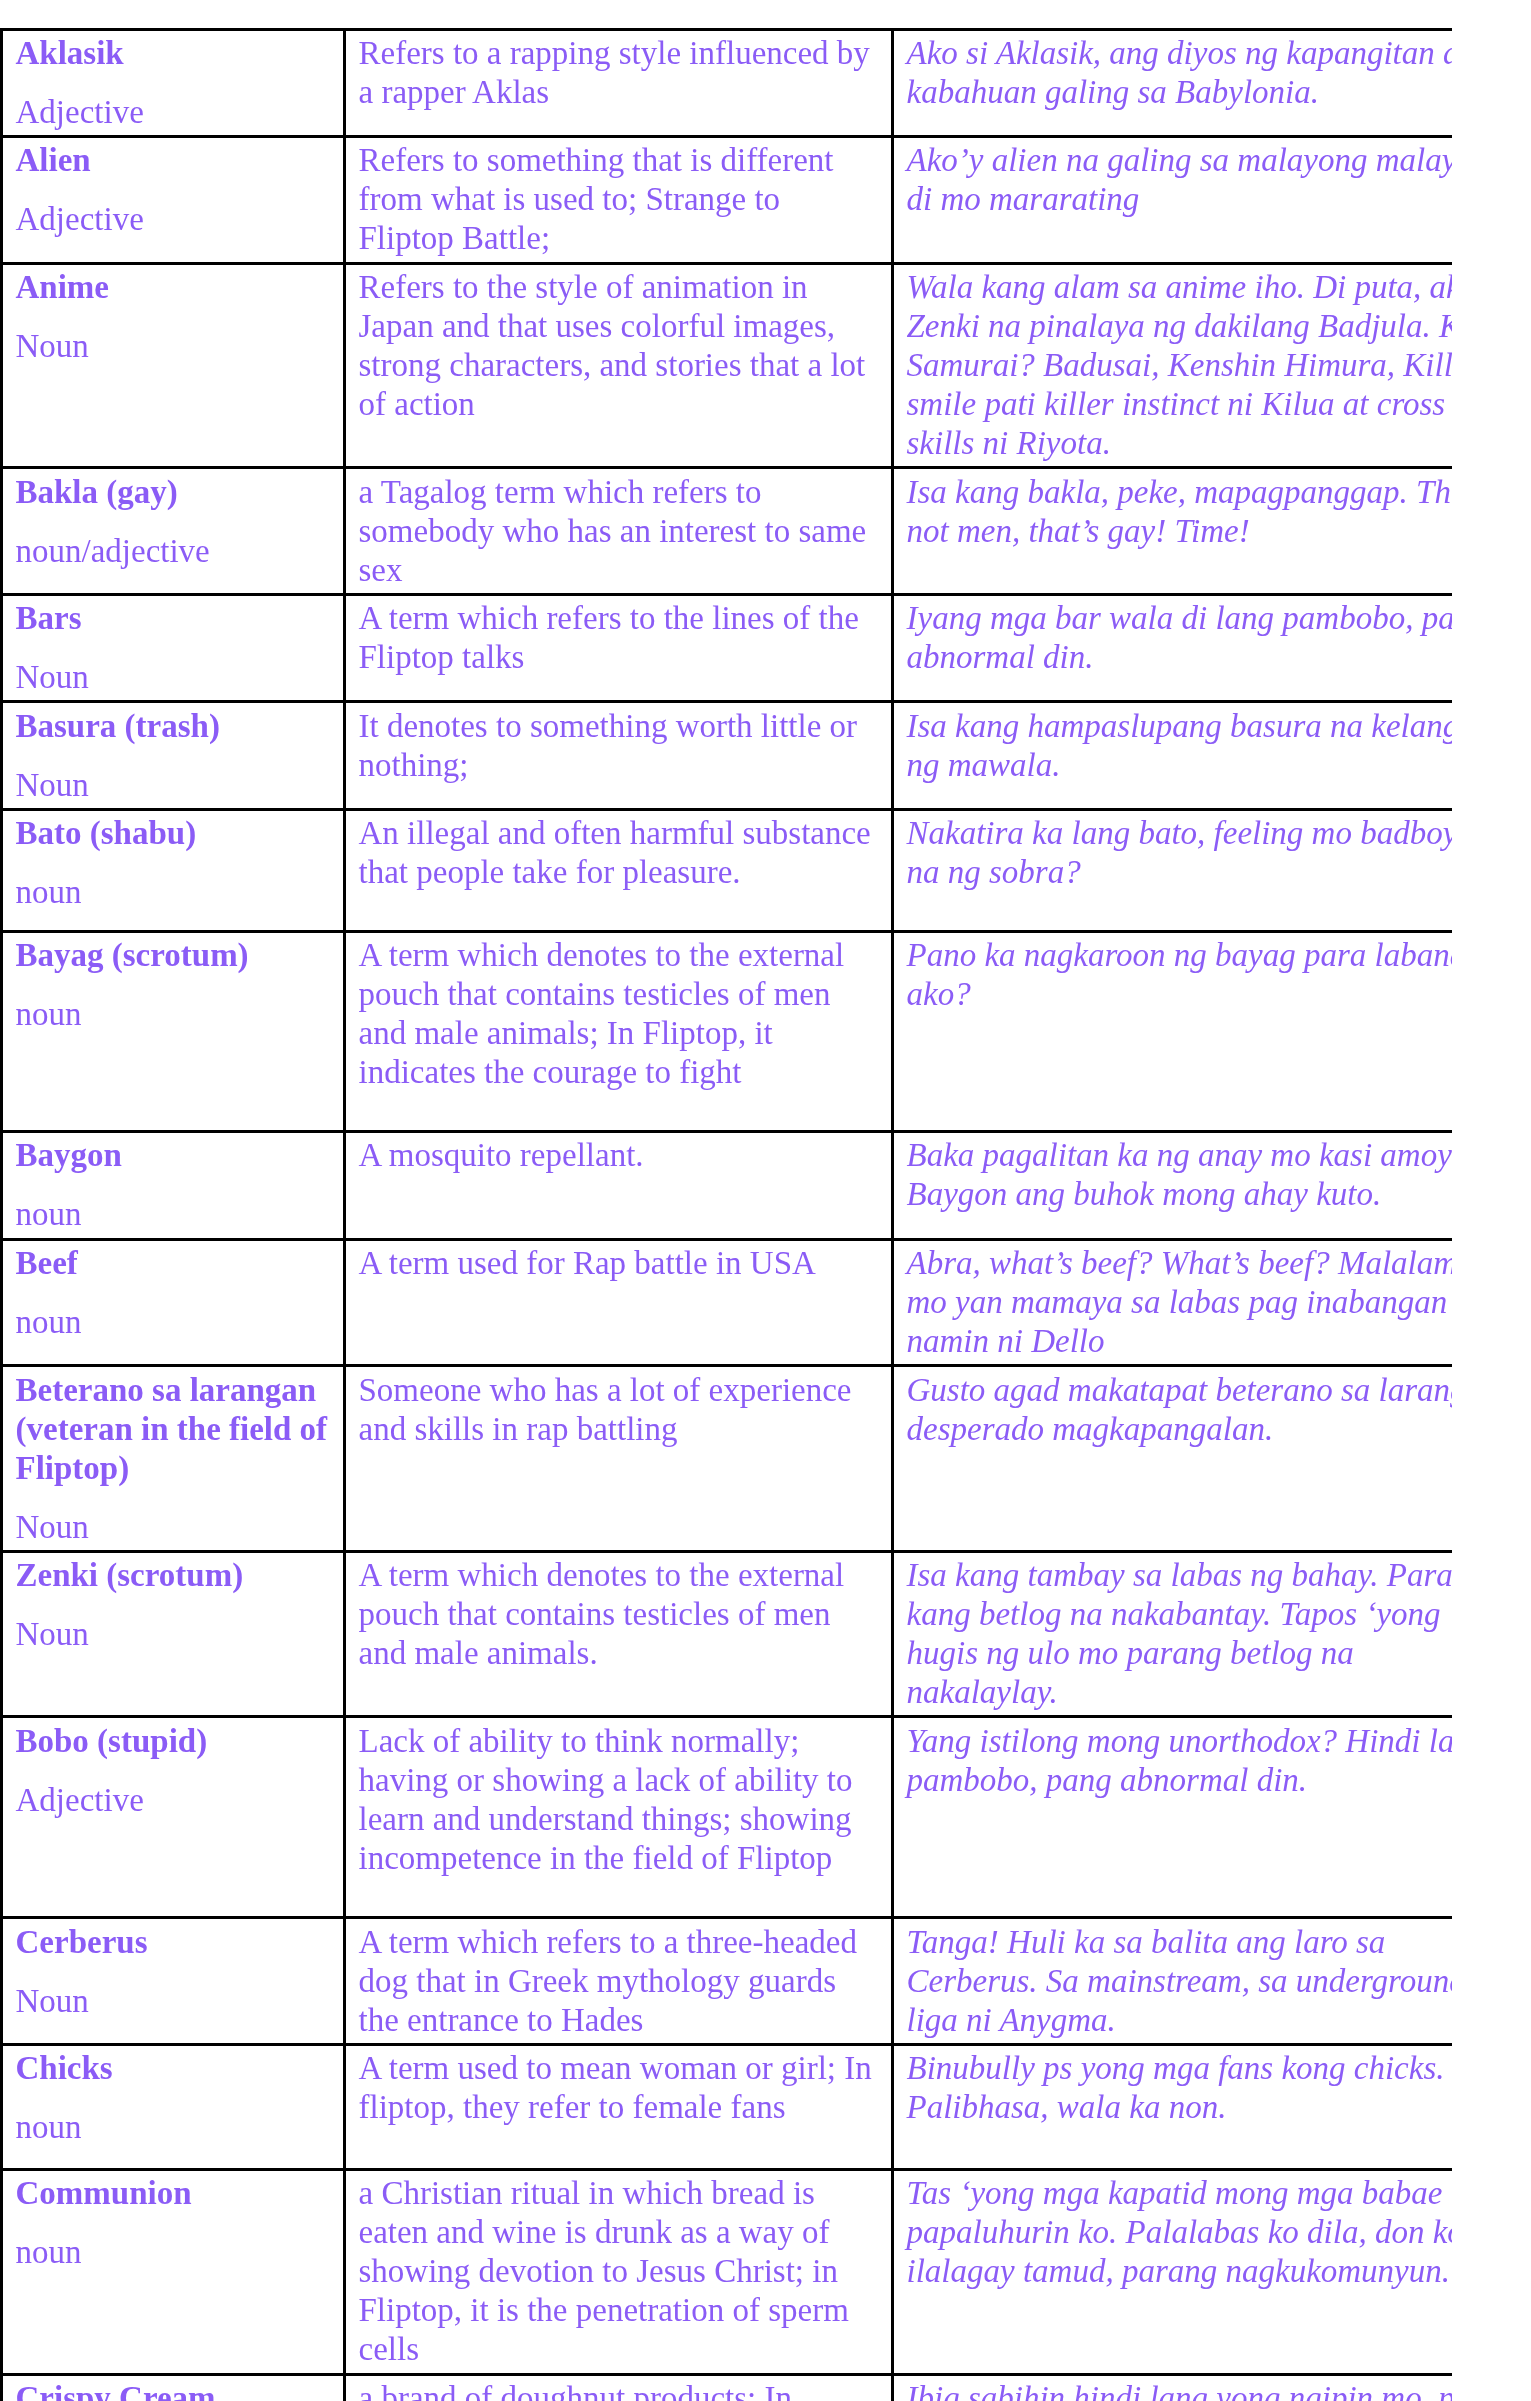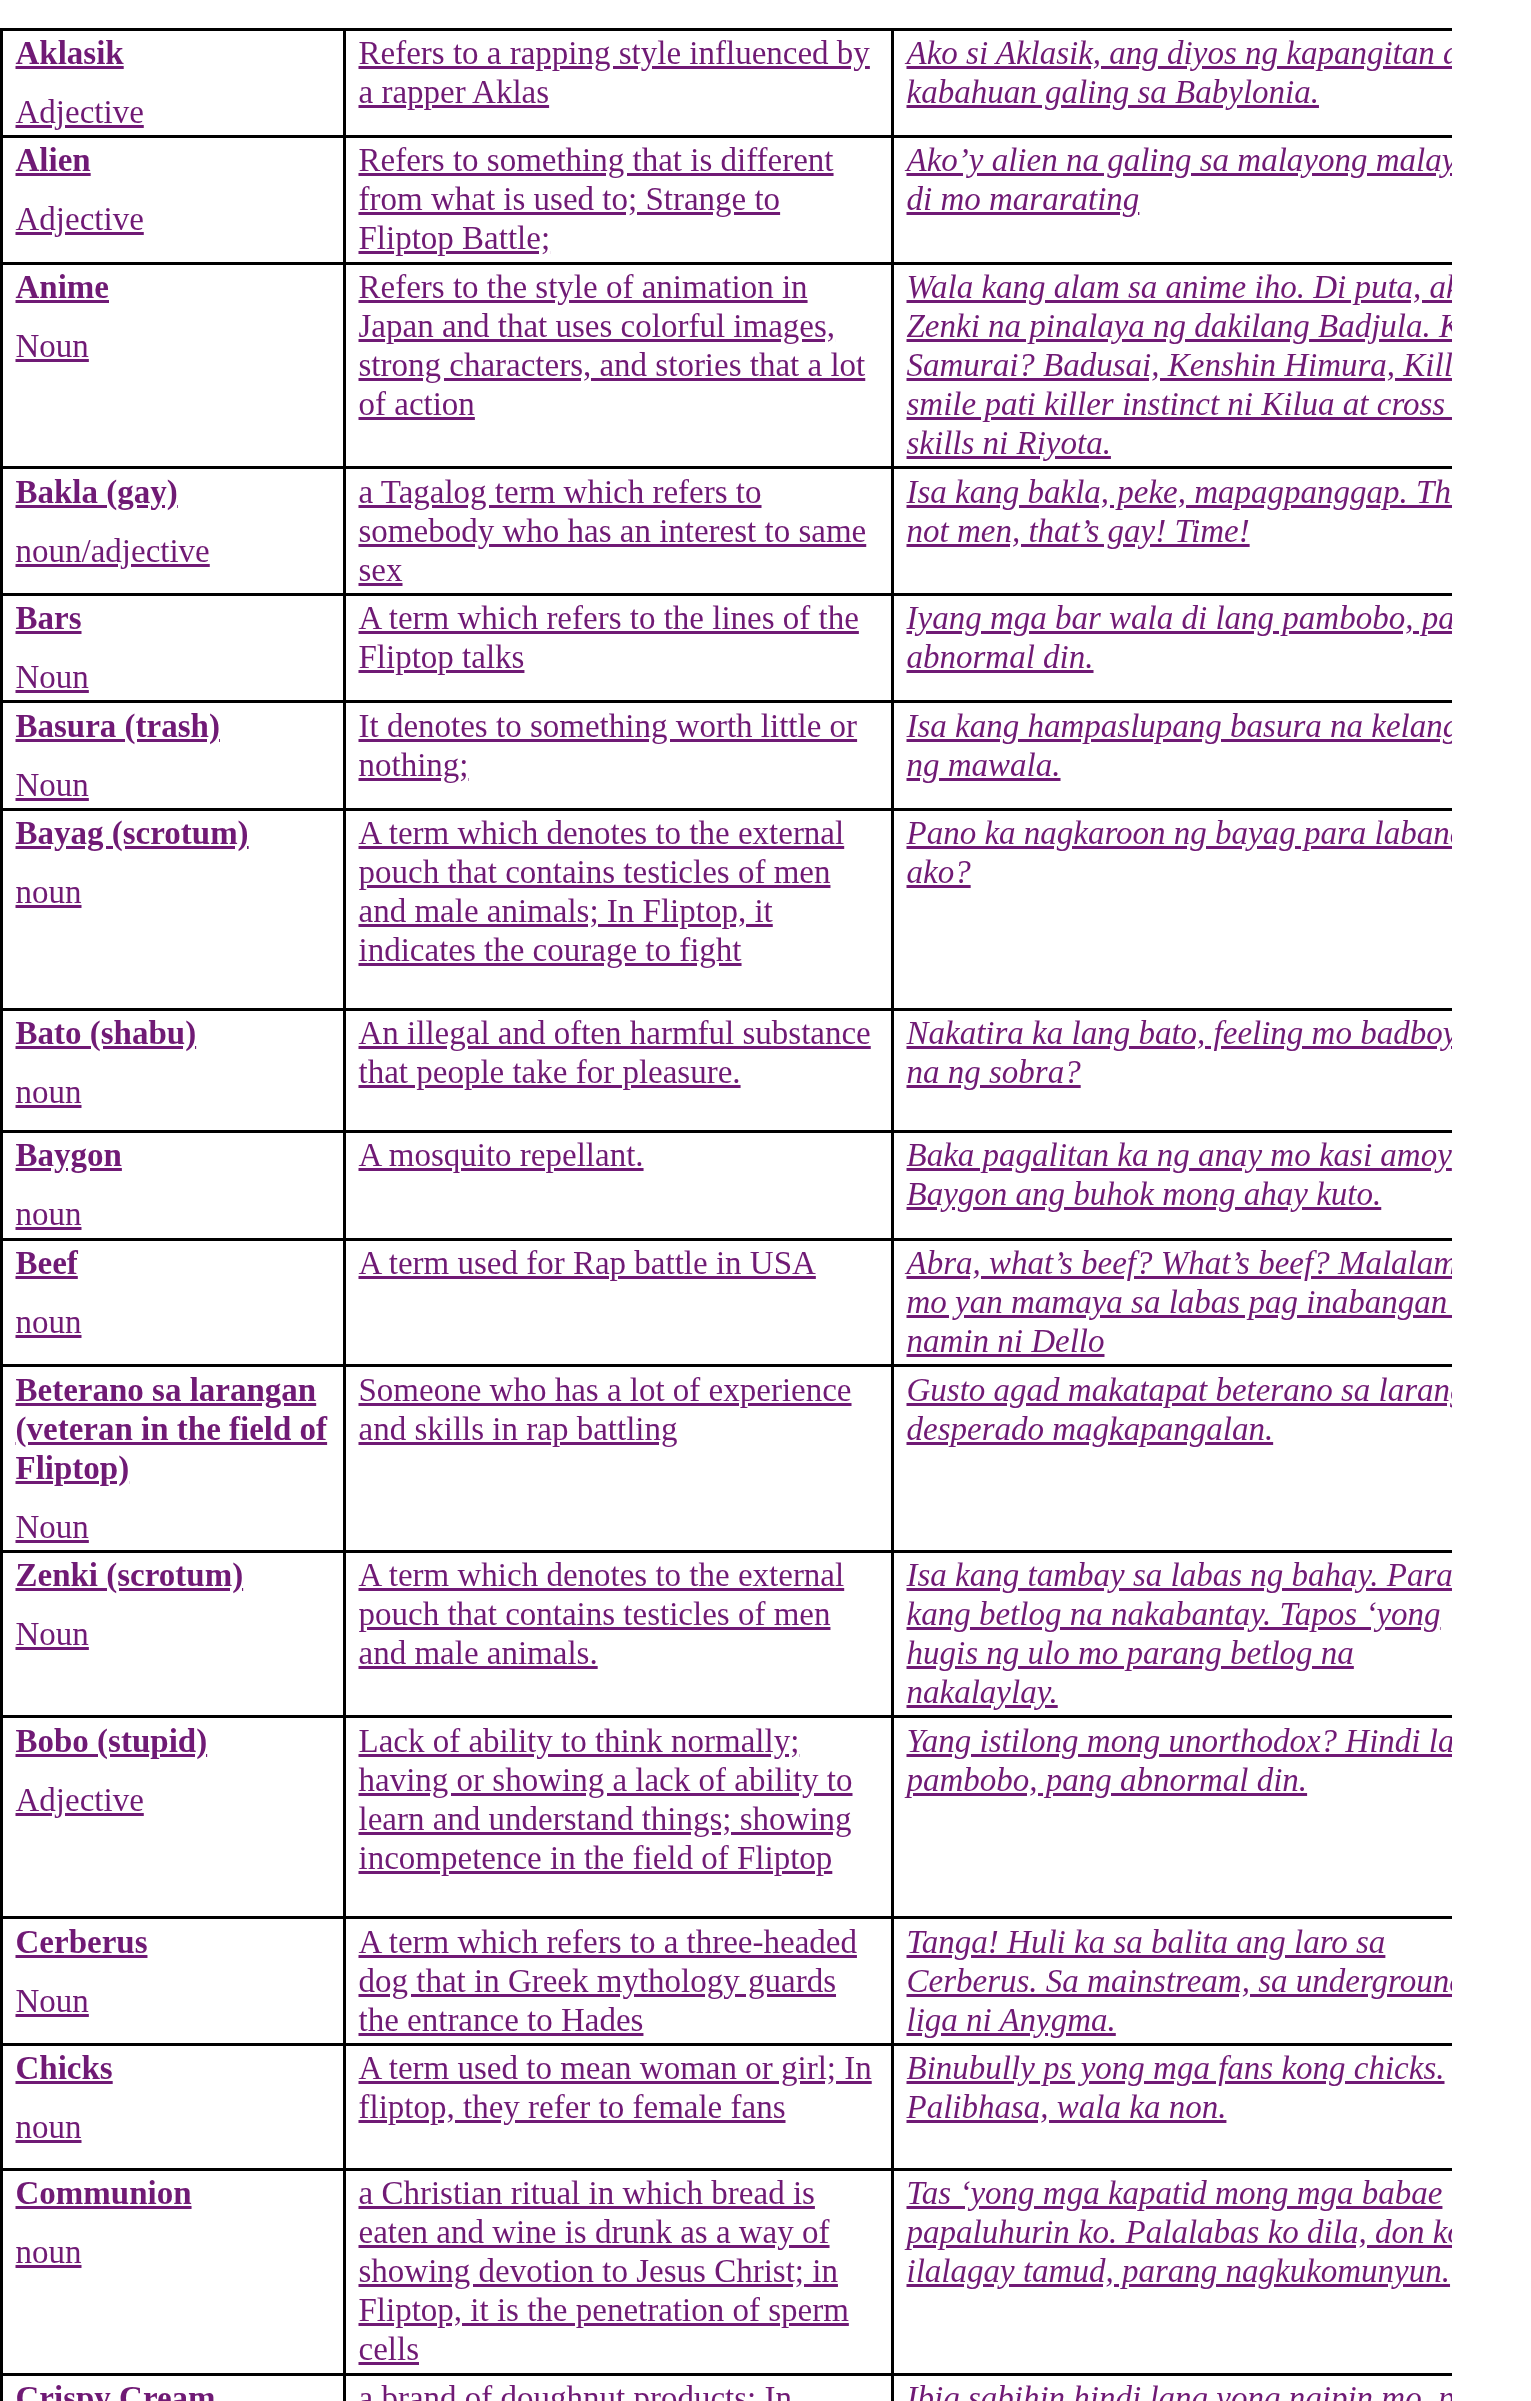--- a/index.html
+++ b/index.html
@@ -7,22 +7,21 @@
     padding: 0;
     background: #ffffff;
   }
   #page {
     position: relative;
     width: 1452px;
     height: 2401px;
     background: #ffffff;
     overflow: hidden;
     font-family: "Liberation Serif", "DejaVu Serif", serif;
-    color: #701a75;
-    text-decoration: underline;
+    color: #8b5cf6;
   }
   table.glossary {
     border-collapse: collapse;
     table-layout: fixed;
     width: 1528px;
     margin: 27.5px 0 0 0;
     font-size: 33px;
     line-height: 39px;
   }
   table.glossary td {
@@ -120,43 +119,43 @@
           <div class="pos">Noun</div>
         </td>
         <td>
           <div class="definition">It denotes to something worth little or nothing;</div>
         </td>
         <td>
           <div class="example">Isa kang hampaslupang basura na kelangan ng mawala.</div>
         </td>
       </tr>
 
+      <tr style="height:122px">
+        <td>
+          <div class="term">Bato (shabu)</div>
+          <div class="pos">noun</div>
+        </td>
+        <td>
+          <div class="definition">An illegal and often harmful substance that people take for pleasure.</div>
+        </td>
+        <td>
+          <div class="example">Nakatira ka lang bato, feeling mo badboy ka na ng sobra?</div>
+        </td>
+      </tr>
+
       <tr style="height:200px">
         <td>
           <div class="term">Bayag (scrotum)</div>
           <div class="pos">noun</div>
         </td>
         <td>
           <div class="definition">A term which denotes to the external pouch that contains testicles of men and male animals; In Fliptop, it indicates the courage to fight</div>
         </td>
         <td>
           <div class="example">Pano ka nagkaroon ng bayag para labanan ako?</div>
-        </td>
-      </tr>
-
-      <tr style="height:122px">
-        <td>
-          <div class="term">Bato (shabu)</div>
-          <div class="pos">noun</div>
-        </td>
-        <td>
-          <div class="definition">An illegal and often harmful substance that people take for pleasure.</div>
-        </td>
-        <td>
-          <div class="example">Nakatira ka lang bato, feeling mo badboy ka na ng sobra?</div>
         </td>
       </tr>
 
       <tr style="height:84px">
         <td>
           <div class="term">Baygon</div>
           <div class="pos">noun</div>
         </td>
         <td>
           <div class="definition">A mosquito repellant.</div>

